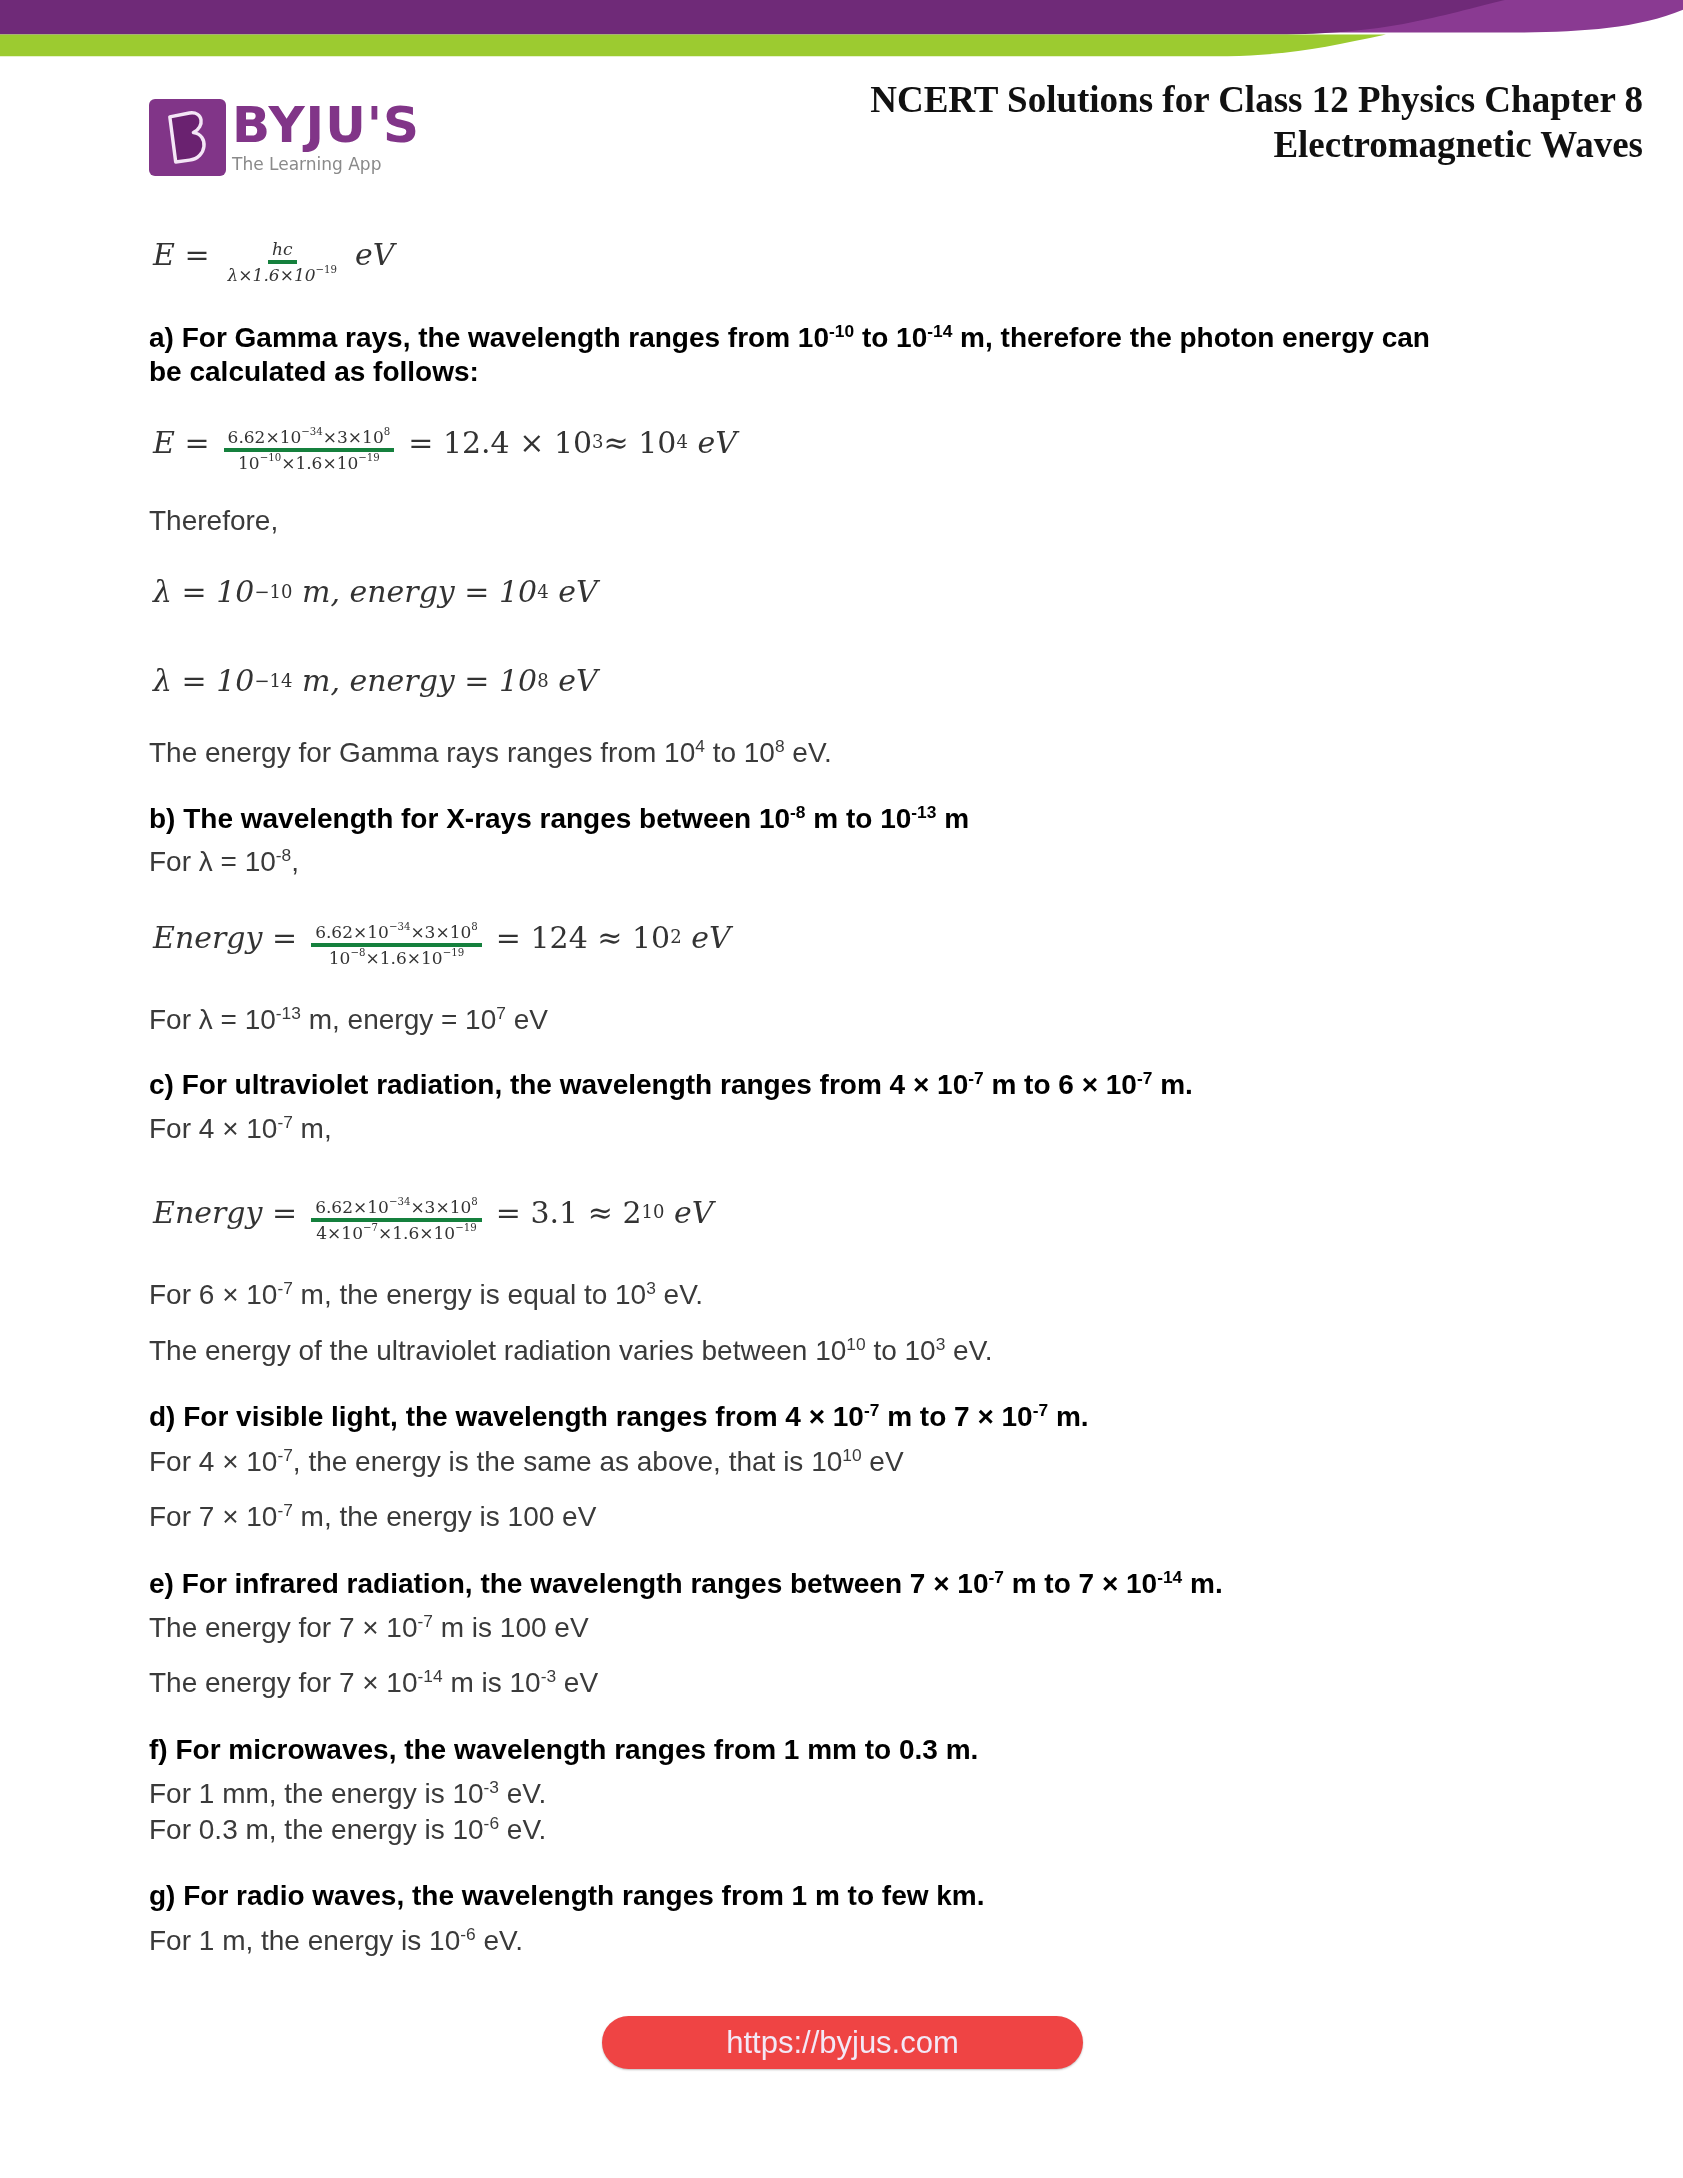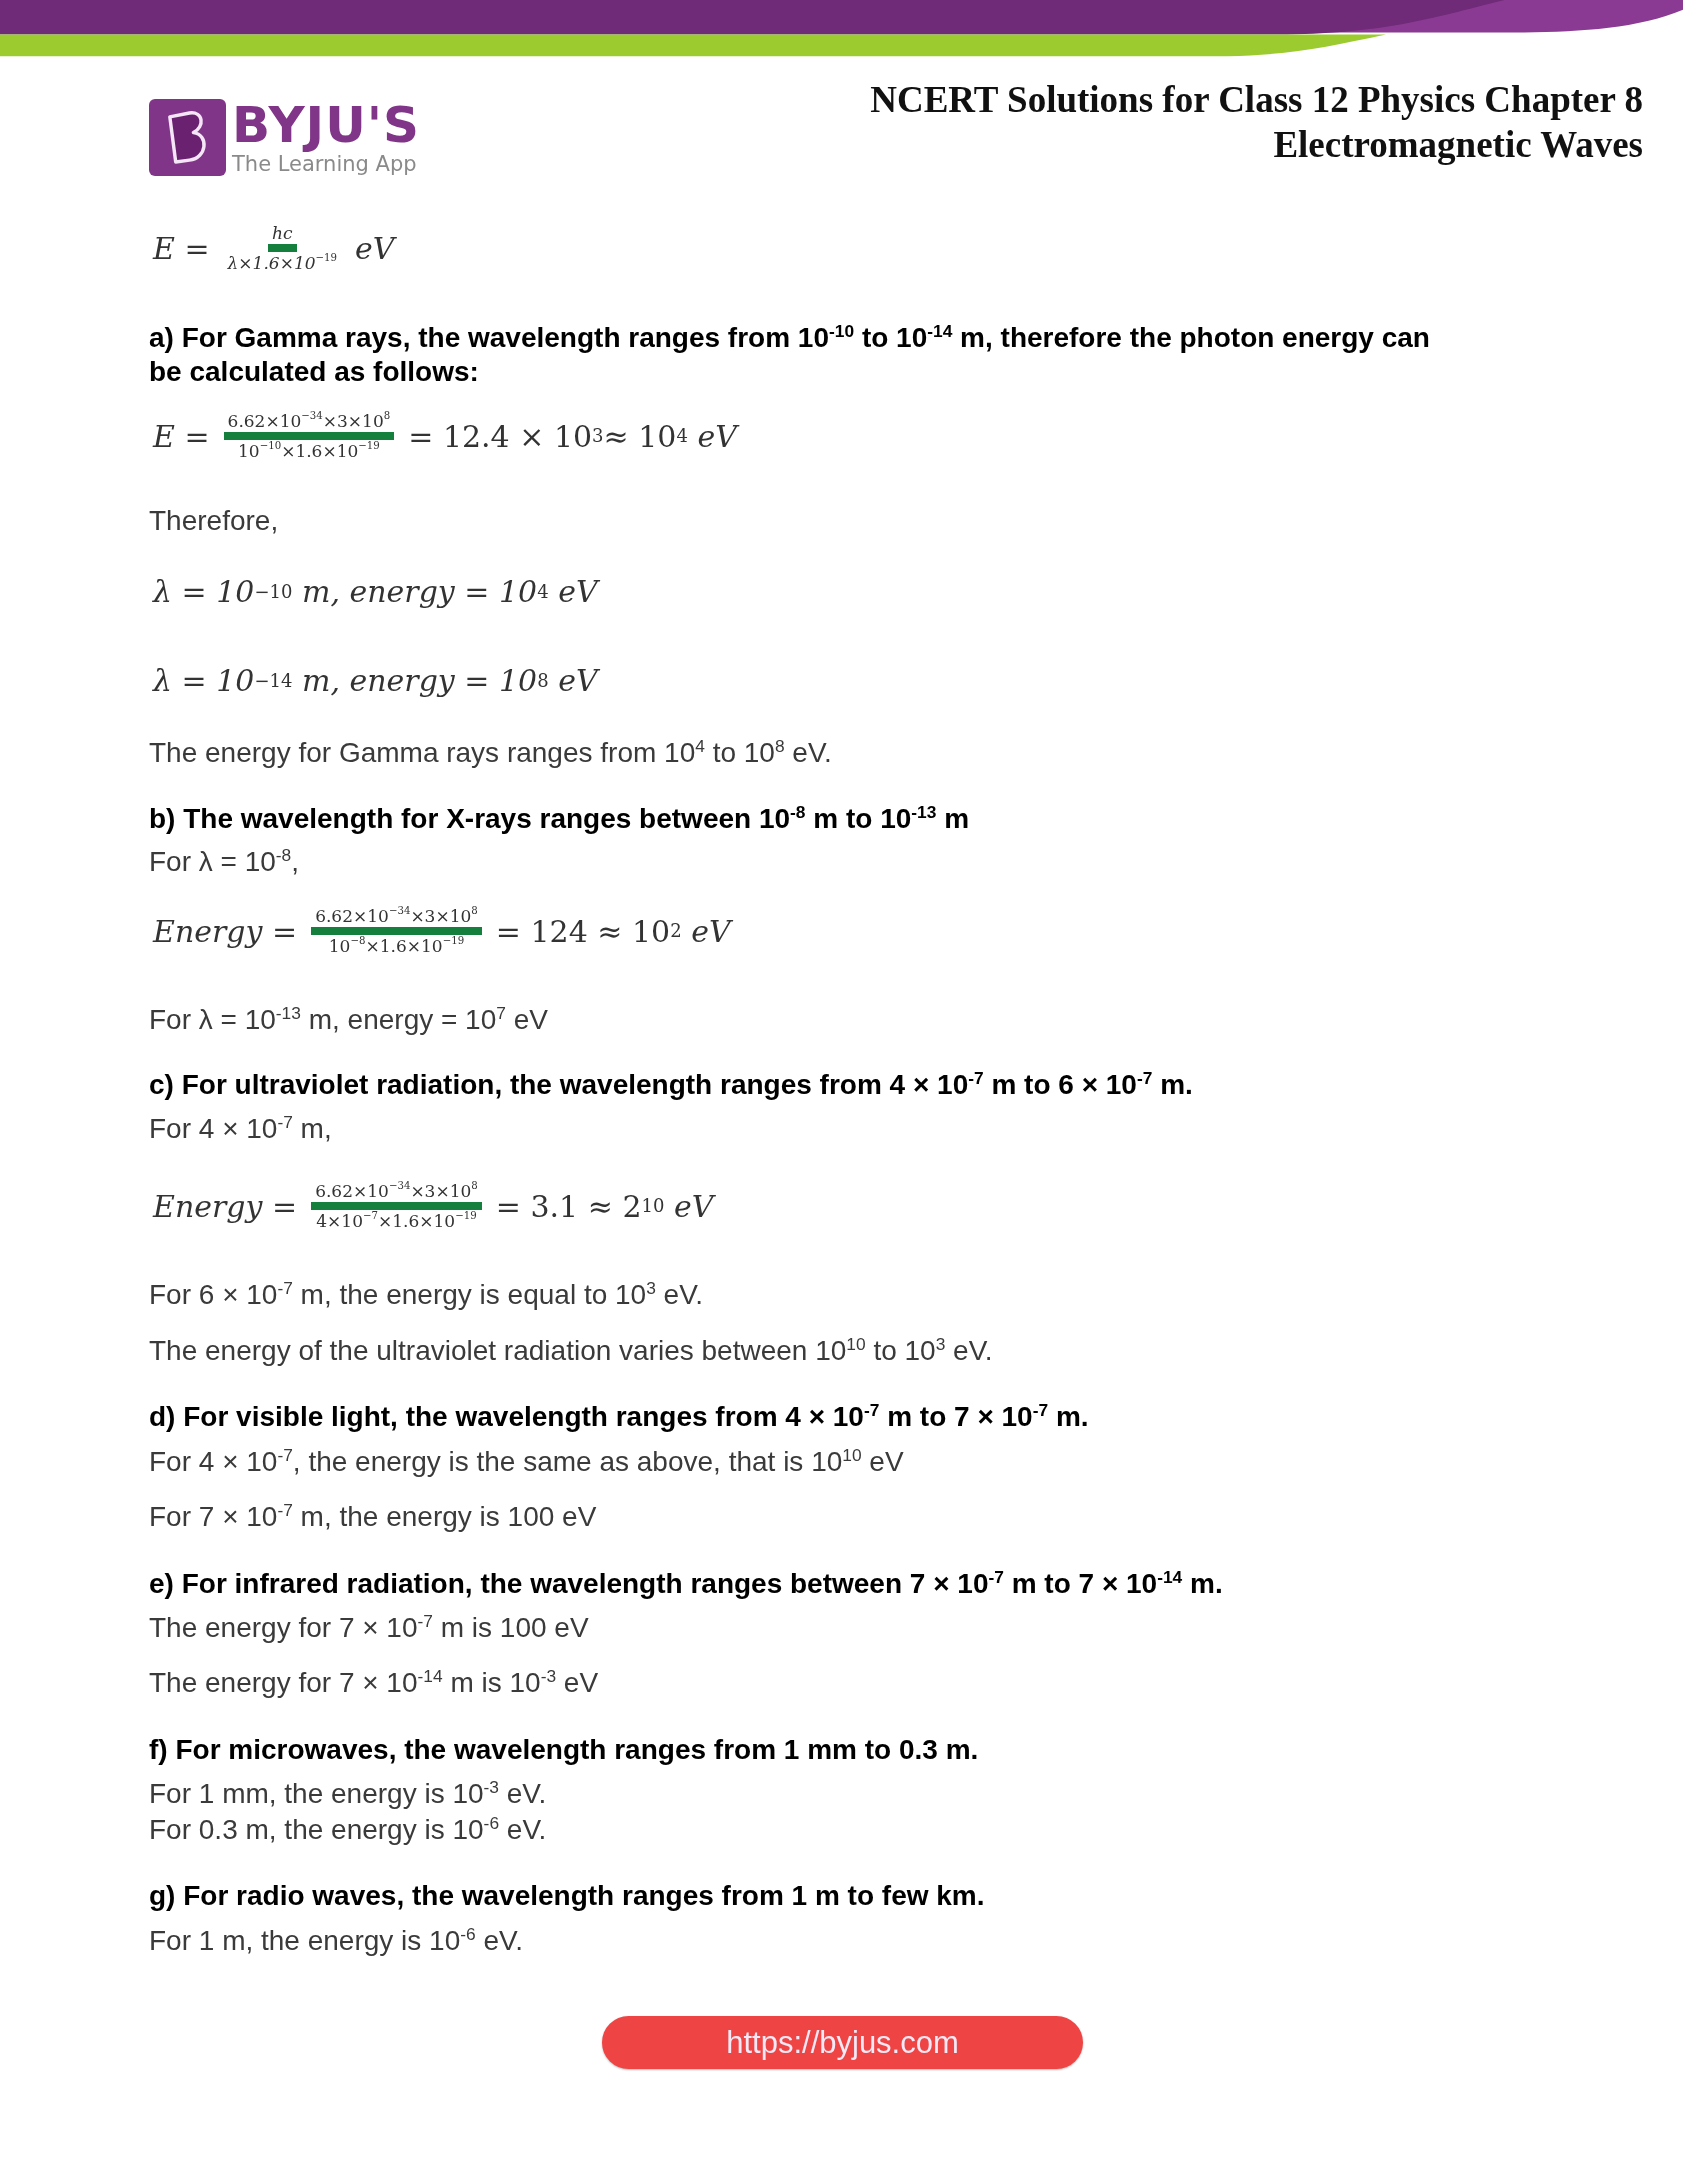--- a/index.html
+++ b/index.html
@@ -5,34 +5,34 @@
   html, body { margin: 0; padding: 0; background: #ffffff; }
   body { width: 1683px; height: 2178px; position: relative; overflow: hidden;
          font-family: "Liberation Sans", sans-serif; color: #3a3a3a; }
   .band { position: absolute; left: 0; top: 0; width: 1683px; height: 69px; }
   .logo { position: absolute; left: 149px; top: 99px; display: flex; align-items: center; }
   .logo-box { width: 77px; height: 77px; background: #813588; border-radius: 6px;
               display: flex; align-items: center; justify-content: center; }
   .logo-text { margin-left: 6px; display: flex; flex-direction: column; }
   .logo-brand { font-family: "DejaVu Sans", sans-serif; font-weight: bold; font-size: 50px;
                 color: #813588; line-height: 50px; letter-spacing: 1px; }
-  .logo-tag { font-family: "DejaVu Sans", sans-serif; font-size: 21px; color: #8a8a8a;
+  .logo-tag { font-family: "DejaVu Sans", sans-serif; font-size: 17px; color: #8a8a8a;
               line-height: 24px; margin-top: 2px; }
   .doc-title { position: absolute; right: 40px; top: 77px; text-align: right;
                font-family: "Liberation Serif", serif; font-weight: bold; font-size: 37px;
                line-height: 45px; color: #111; }
   .content { position: absolute; left: 149px; top: 223px; width: 1406px; }
   .p { position: absolute; left: 0; font-size: 28px; line-height: 34px; white-space: nowrap; color: #3a3a3a; }
   .b { font-weight: bold; color: #000000; margin-top: 11px; }
   .math { position: absolute; left: 4px; font-family: "DejaVu Serif", serif; color: #333;
           white-space: nowrap; display: flex; align-items: center; font-size: 30px; }
   .math i { font-style: italic; }
   .frac { display: inline-flex; flex-direction: column; align-items: center; margin: 0 14px;
           font-size: 17px; line-height: 20px; }
-  .frac .num { padding: 0 4px 1px 4px; border-bottom: 8px solid #15803d; }
+  .frac .num { padding: 0 4px 1px 4px; border-bottom: 4px solid #15803d; margin-top: 16px; }
   .frac .den { padding: 1px 4px 0 4px; }
   sup { font-size: 0.62em; vertical-align: 0.6em; line-height: 0; }
   .msup { font-size: 0.6em; vertical-align: 0.75em; line-height: 0; }
   .footer-pill { position: absolute; left: 602px; top: 2016px; width: 481px; height: 53px;
                  background: #ef4444; border-radius: 27px; display: flex; align-items: center;
                  justify-content: center; box-shadow: 0 1px 2px rgba(0,0,0,0.25); }
   .footer-pill span { color: #f3e8f6; font-size: 31px; font-family: "Liberation Sans", sans-serif; }
 </style>
 </head>
 <body>

